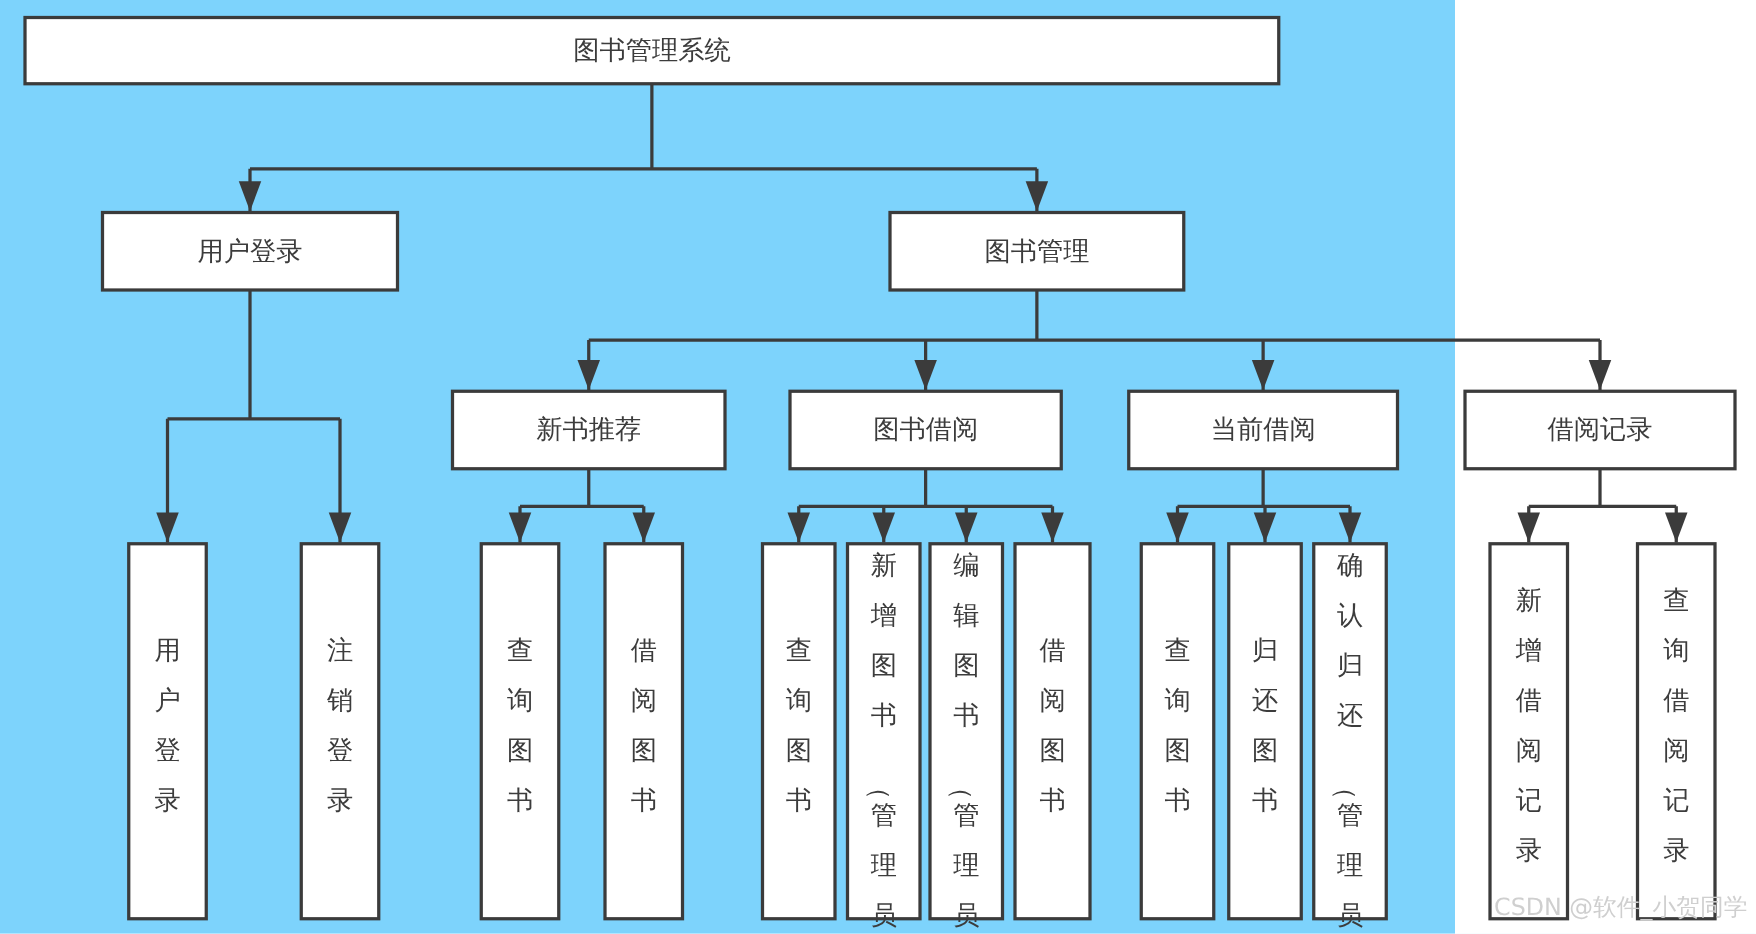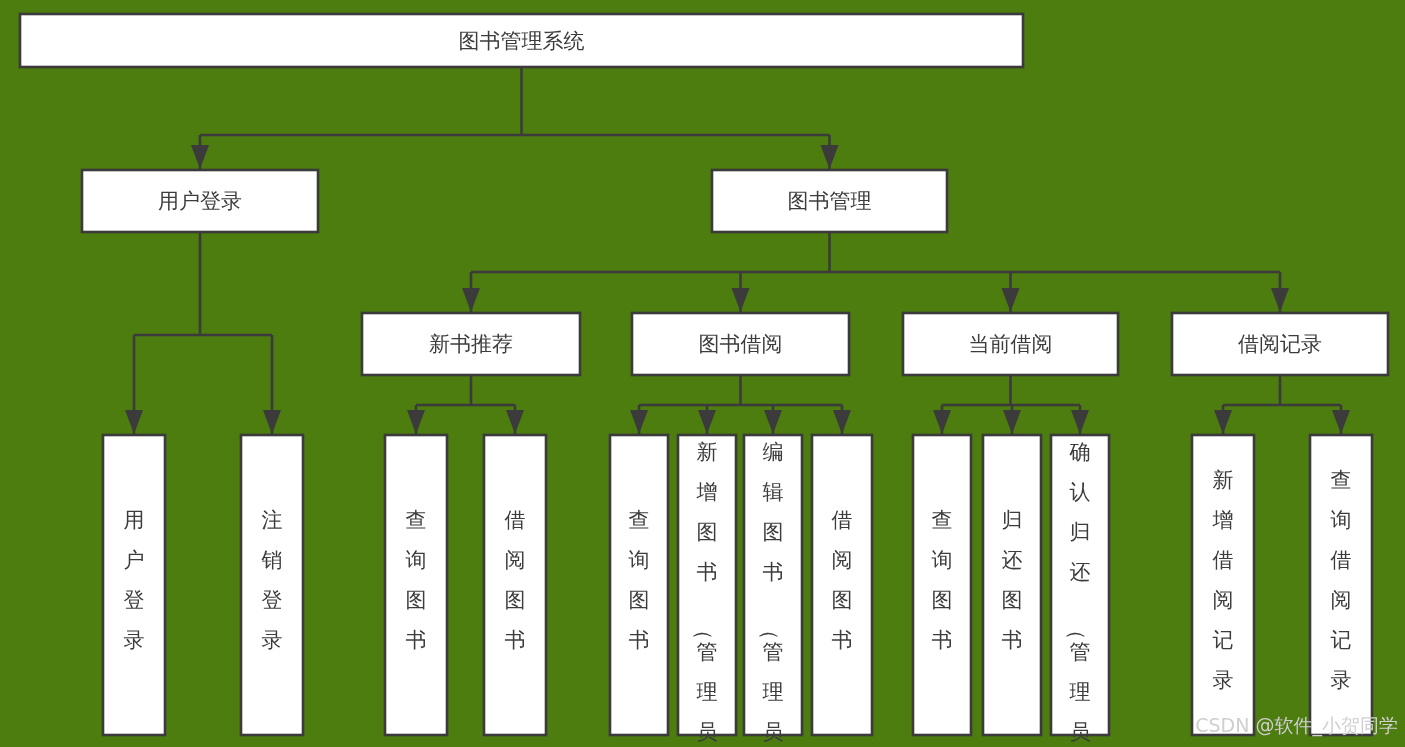--- a/index.html
+++ b/index.html
@@ -9,23 +9,23 @@
     background: #ffffff;
   }
   body {
     width: 1405px;
     height: 747px;
     font-family: "DejaVu Sans", "Liberation Sans", sans-serif;
     overflow: hidden;
   }
   #diagram-root {
     position: relative;
-    width: 1405px;
+    width: 1164px;
     height: 747px;
-    background: #4d7c0f;
+    background: #7dd3fc;
   }
   svg#flowchart {
     display: block;
     width: 1405px;
     height: 747px;
   }
   .node-box {
     fill: #ffffff;
     stroke: #3b3b3b;
     stroke-width: 2.6;

